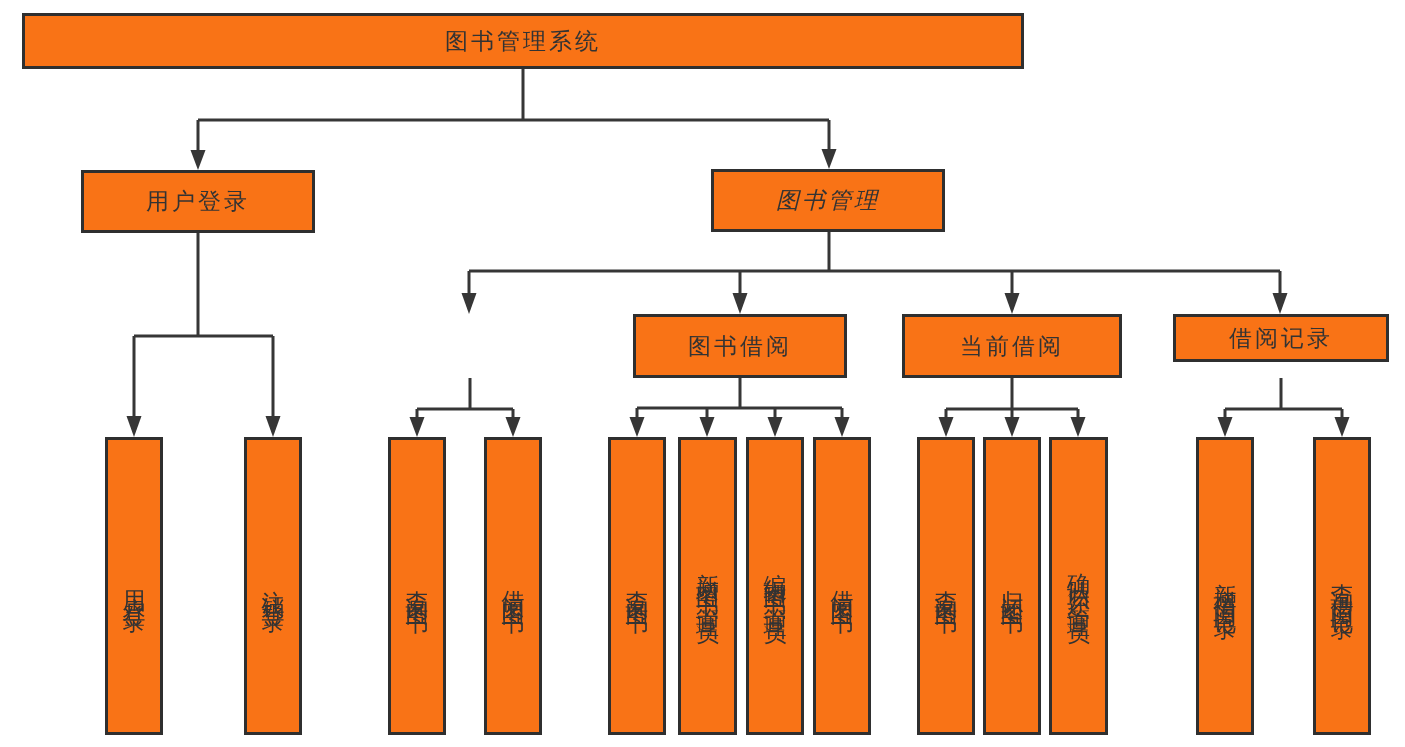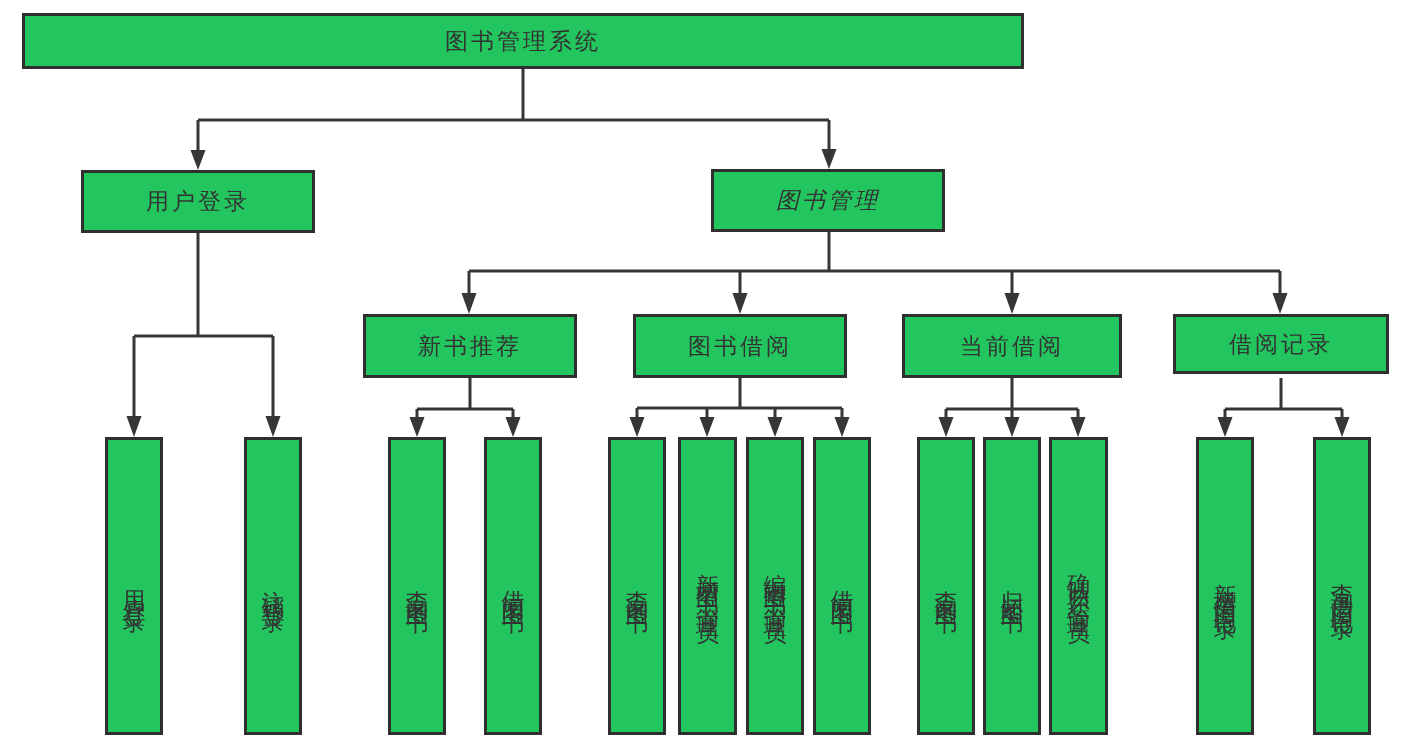--- a/index.html
+++ b/index.html
@@ -21,21 +21,21 @@
     stroke-width: 3;
     fill: none;
   }
   .conn polygon {
     fill: var(--line, #363636);
     stroke: none;
   }
   .box {
     position: absolute;
     box-sizing: border-box;
-    background: #22c55e;
+    background: #f97316;
     border: 3px solid var(--box-border, #2f2f2f);
     display: flex;
     align-items: center;
     justify-content: center;
     color: var(--text, #333333);
   }
   .h-box {
     font-size: 23px;
     letter-spacing: 3px;
     white-space: nowrap;
@@ -104,24 +104,23 @@
       <polygon points="1217.5,417 1232.5,417 1225,437"></polygon>
       <polygon points="1334.5,417 1349.5,417 1342,437"></polygon>
     </g>
   </svg>
 
   <div class="box h-box" style="left:22px; top:13px; width:1002px; height:56px;">图书管理系统</div>
 
   <div class="box h-box" style="left:81px; top:170px; width:234px; height:63px;">用户登录</div>
   <div class="box h-box" style="left:711px; top:169px; width:234px; height:63px;font-style:italic;">图书管理</div>
 
-  <div class="box h-box" style="left:363px; top:314px; width:214px; height:64px;">新书推荐</div>
   <div class="box h-box" style="left:902px; top:314px; width:220px; height:64px;">当前借阅</div>
   <div class="box h-box" style="left:633px; top:314px; width:214px; height:64px;">图书借阅</div>
-  <div class="box h-box" style="left:1173px; top:314px; width:216px; height:60px;">借阅记录</div>
+  <div class="box h-box" style="left:1173px; top:314px; width:216px; height:48px;">借阅记录</div>
 
   <div class="box v-box" style="left:105px; top:437px; width:58px; height:298px;">用户登录</div>
   <div class="box v-box" style="left:244px; top:437px; width:58px; height:298px;">注销登录</div>
 
   <div class="box v-box" style="left:388px; top:437px; width:58px; height:298px;">查询图书</div>
   <div class="box v-box" style="left:484px; top:437px; width:58px; height:298px;">借阅图书</div>
 
   <div class="box v-box" style="left:608px; top:437px; width:58px; height:298px;">查询图书</div>
   <div class="box v-box" style="left:678px; top:437px; width:59px; height:298px;">新增图书（管理员）</div>
   <div class="box v-box" style="left:746px; top:437px; width:58px; height:298px;">编辑图书（管理员）</div>

